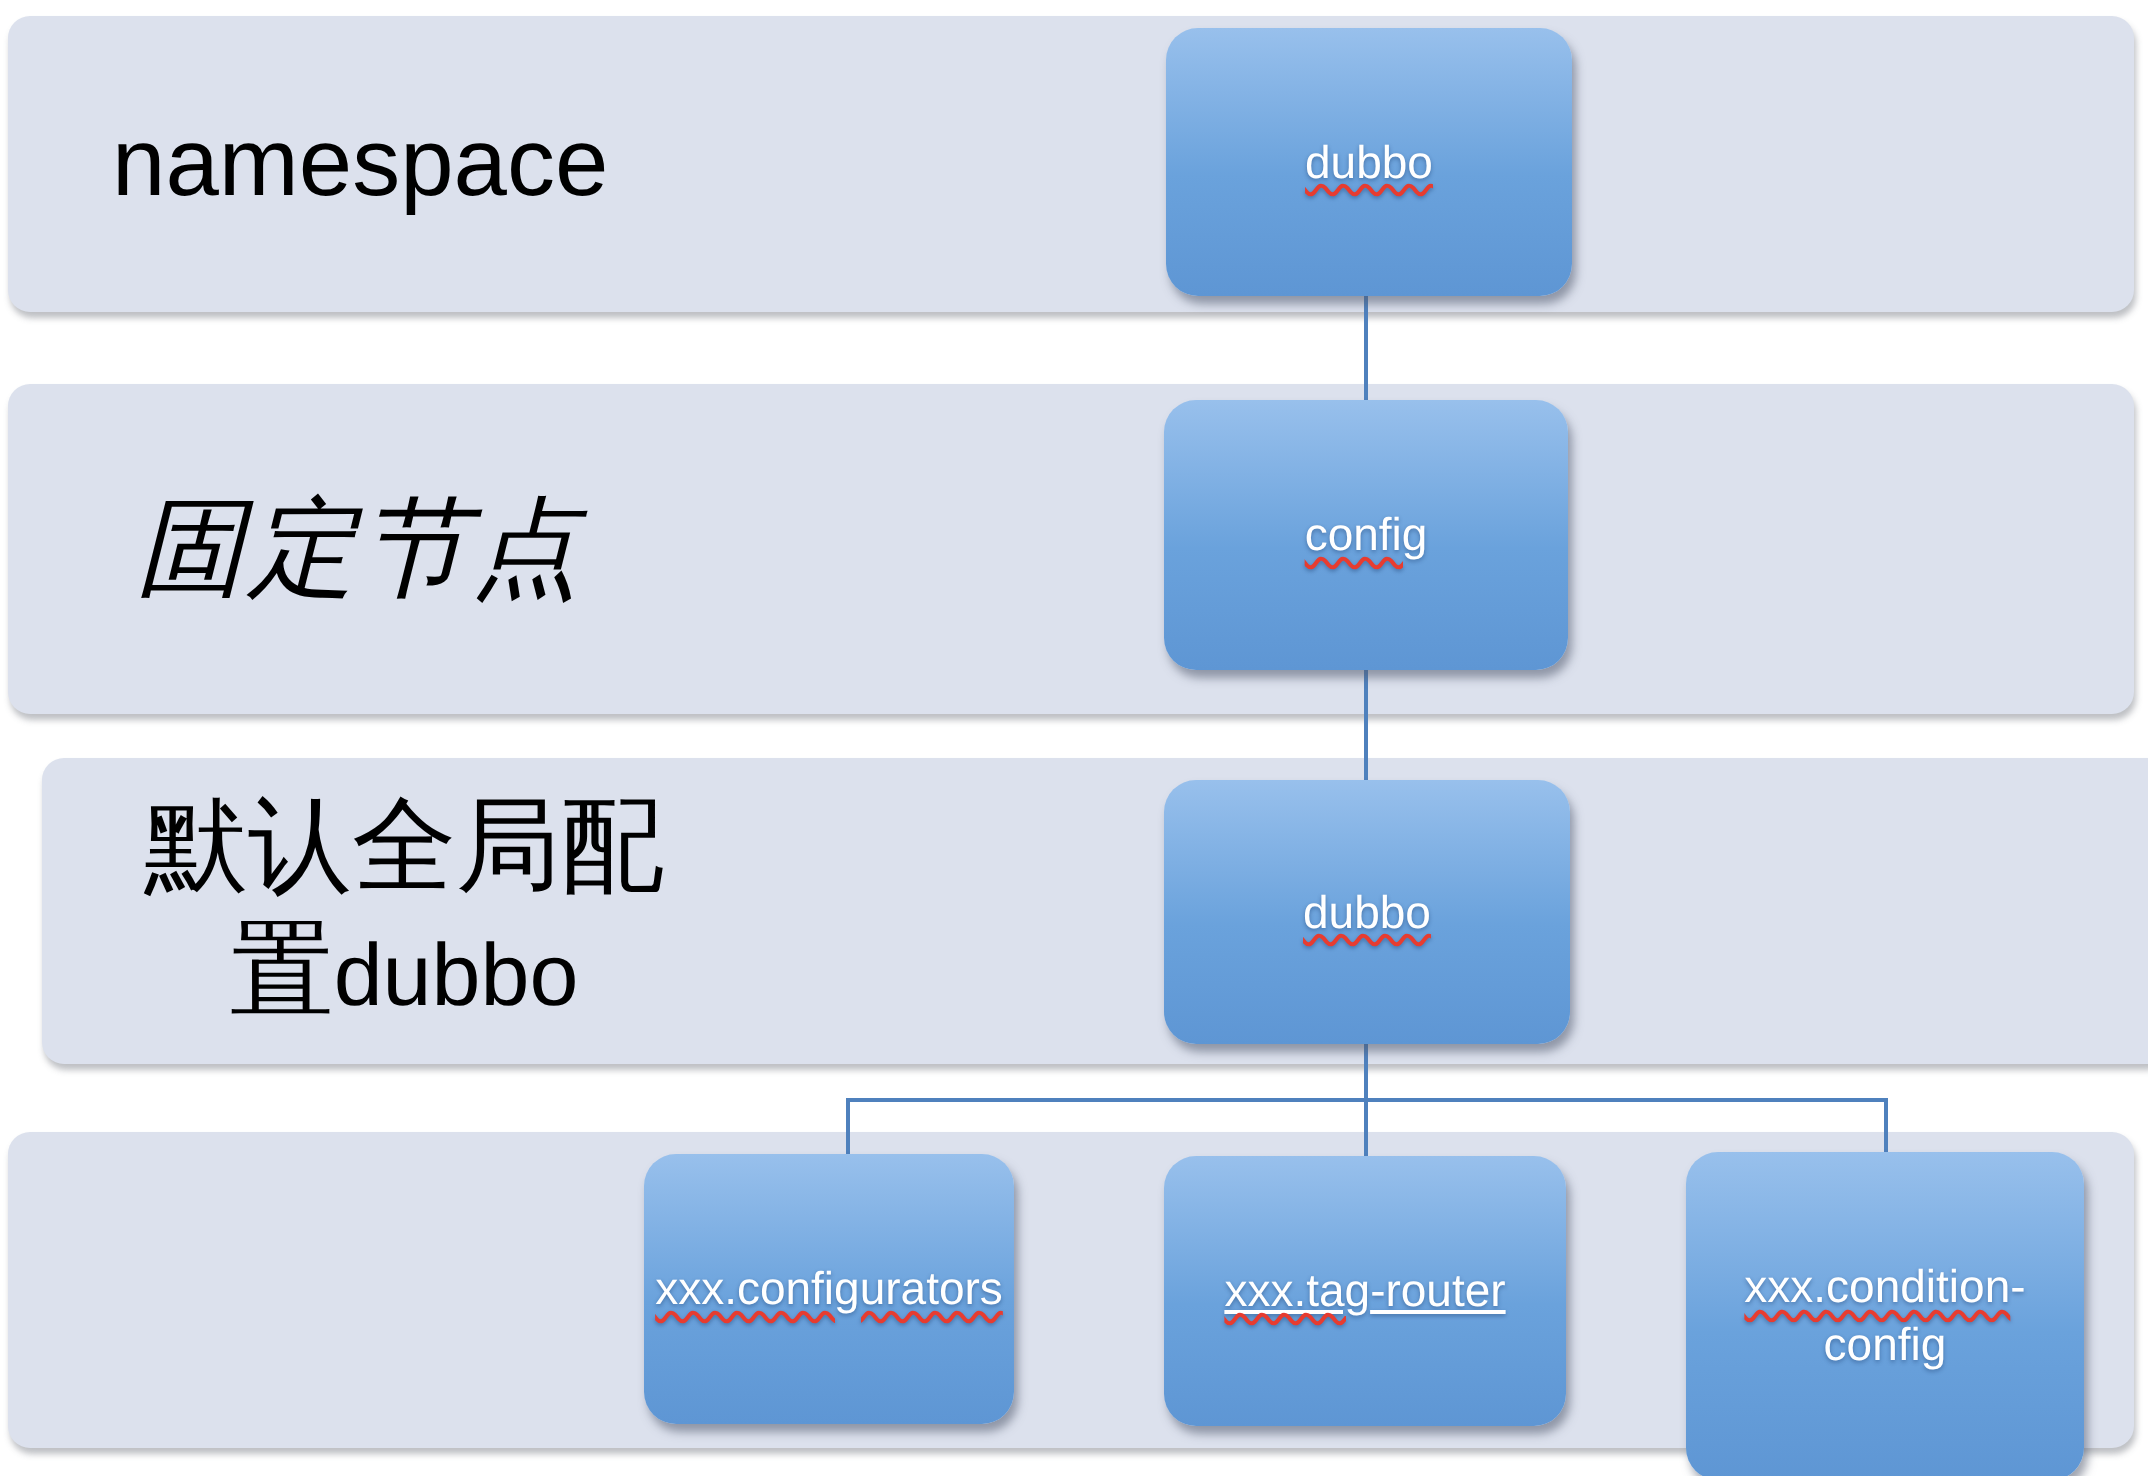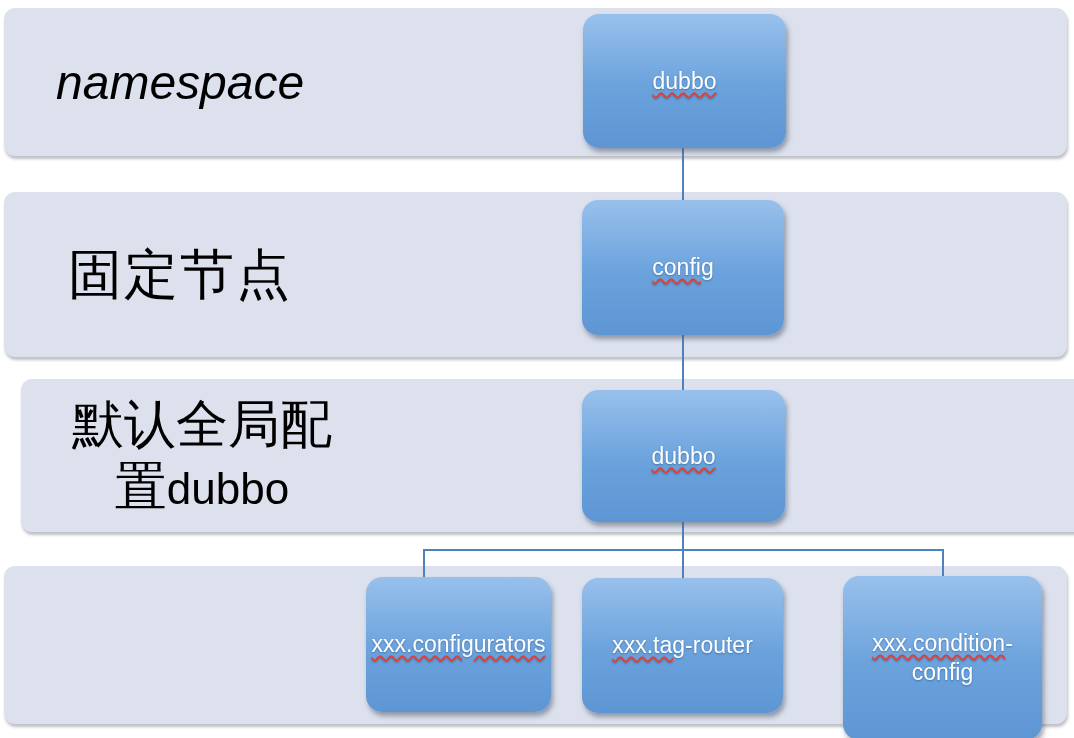--- a/index.html
+++ b/index.html
@@ -18,32 +18,32 @@
   .band {
     position: absolute;
     left: 4px;
     width: 1063px;
     background: #dce1ed;
     border-radius: 11px;
     box-shadow: 1px 3px 3px rgba(110,115,125,0.45);
     z-index: 1;
   }
   .band-1 { top: 8px;   height: 148px; }
-  .band-2 { top: 192px; height: 165px; }
+  .band-2 { top: 192px; height: 165px; font-style: italic; }
   .band-3 { top: 379px; height: 153px; margin-left: 17px; }
   .band-4 { top: 566px; height: 158px; }
 
   .band-label {
     position: absolute;
     top: 50%;
     transform: translateY(-50%);
     color: #000000;
     white-space: nowrap;
   }
-  .label-sans { font-size: 48px; left: 52px; font-style: italic; }
+  .label-sans { font-size: 48px; left: 52px; }
   .label-cjk  { font-family: "Liberation Serif", serif; font-size: 54px; left: 64px; letter-spacing: 2px; }
   .label-block {
     position: absolute;
     left: 22px;
     width: 318px;
     top: 50%;
     transform: translateY(-50%);
     text-align: center;
     font-family: "Liberation Serif", serif;
     font-size: 52px;
@@ -120,25 +120,25 @@
   </div>
 
   <div class="node" style="left:582px; top:200px; width:202px; height:135px;text-align:center;">
     <span class="sq">config</span>
   </div>
 
   <div class="node" style="left:582px; top:390px; width:203px; height:132px;">
     <span class="sq">dubbo</span>
   </div>
 
-  <div class="node" style="left:322px; top:577px; width:185px; height:135px;margin-left:44px;">
+  <div class="node" style="left:322px; top:577px; width:185px; height:135px;">
     <span class="sq">xxx.configurators</span>
   </div>
 
-  <div class="node" style="left:582px; top:578px; width:201px; height:135px;">
+  <div class="node" style="left:582px; top:578px; width:201px; height:135px;text-decoration:underline;">
     <span><span class="sq">xxx.tag</span><span>-router</span></span>
   </div>
 
   <div class="node" style="left:843px; top:576px; width:199px; height:164px;">
     <span><span class="sq">xxx.condition</span><span>-</span><br><span>config</span></span>
   </div>
 
 </div>
 
 </body></html>

